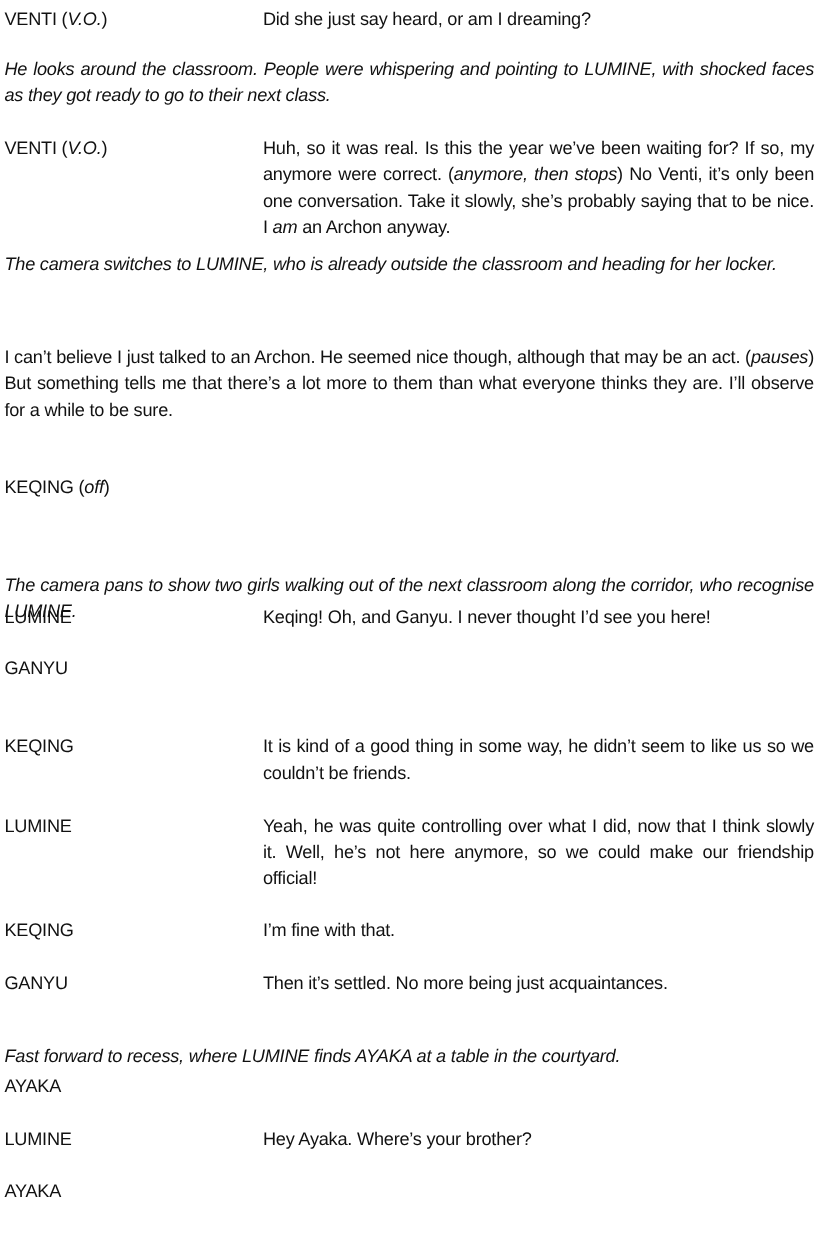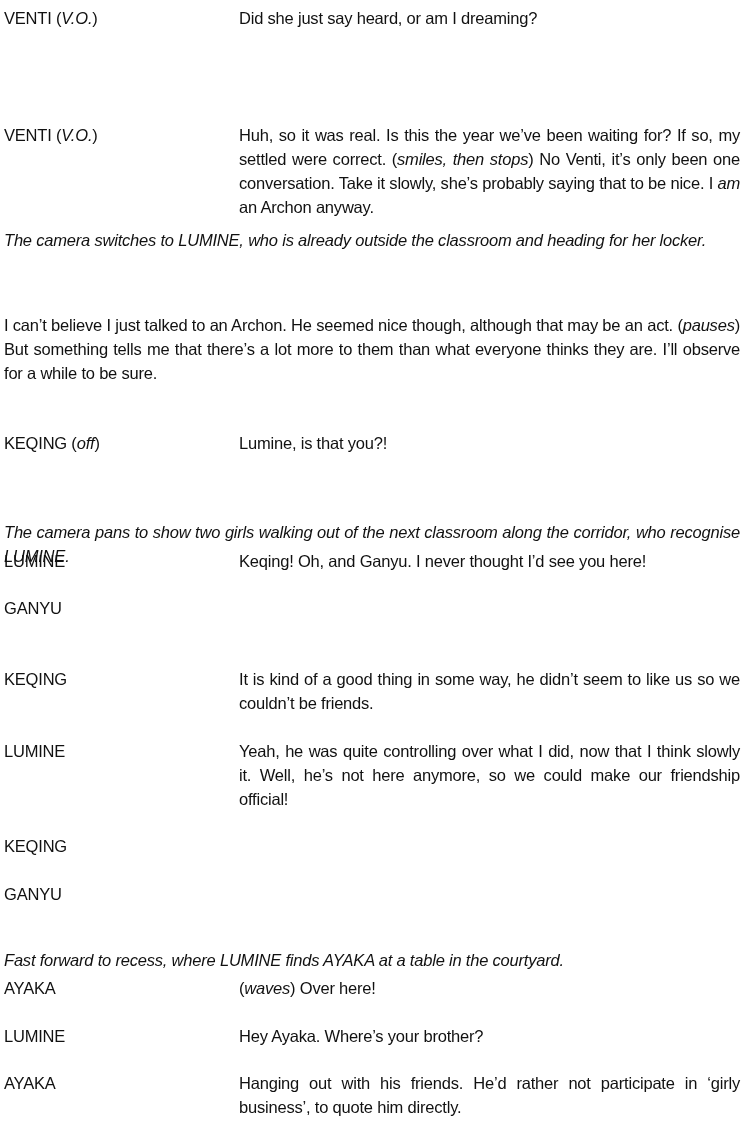--- a/index.html
+++ b/index.html
@@ -18,60 +18,60 @@
   i, .it { font-style: italic; }
 </style>
 </head>
 <body>
 
 <div class="page" id="page">
     <div class="block dialogue" style="top: 6px;">
       <div class="character"><span>VENTI (</span><span class="it">V.O.</span><span>)</span></div>
       <div class="speech"><span>Did she just say heard, or am I dreaming?</span></div>
     </div>
+    <div class="block action" style="top: 51px;">He looks around the classroom. People were whispering and pointing to LUMINE, with shocked faces as they got ready to go to their next class.</div>
     <div class="block dialogue" style="top: 123px;">
       <div class="character"><span>VENTI (</span><span class="it">V.O.</span><span>)</span></div>
-      <div class="speech"><span>Huh, so it was real. Is this the year we’ve been waiting for? If so, my settled were correct. (</span><span class="it">smiles, then stops</span><span>) No Venti, it’s only been one conversation. Take it slowly, she’s probably saying that to be nice. I </span><span class="it">am</span><span> an Archon anyway.</span></div>
+      <div class="speech"><span>Huh, so it was real. Is this the year we’ve been waiting for? If so, my anymore were correct. (</span><span class="it">anymore, then stops</span><span>) No Venti, it’s only been one conversation. Take it slowly, she’s probably saying that to be nice. I </span><span class="it">am</span><span> an Archon anyway.</span></div>
     </div>
     <div class="block action" style="top: 228px;">The camera switches to LUMINE, who is already outside the classroom and heading for her locker.</div>
     <div class="block dialogue" style="top: 313px;">
       <div class="speech"><span>I can’t believe I just talked to an Archon. He seemed nice though, although that may be an act. (</span><span class="it">pauses</span><span>) But something tells me that there’s a lot more to them than what everyone thinks they are. I’ll observe for a while to be sure.</span></div>
     </div>
     <div class="block dialogue" style="top: 431px;">
       <div class="character"><span>KEQING (</span><span class="it">off</span><span>)</span></div>
-      <div class="speech"><span>Lumine, is that you?!</span></div>
     </div>
     <div class="block action" style="top: 489px; margin-top: 31px;">The camera pans to show two girls walking out of the next classroom along the corridor, who recognise LUMINE.</div>
     <div class="block dialogue" style="top: 549px;">
       <div class="character"><span>LUMINE</span></div>
       <div class="speech"><span>Keqing! Oh, and Ganyu. I never thought I’d see you here!</span></div>
     </div>
     <div class="block dialogue" style="top: 596px;">
       <div class="character"><span>GANYU</span></div>
     </div>
     <div class="block dialogue" style="top: 667px;">
       <div class="character"><span>KEQING</span></div>
       <div class="speech"><span>It is kind of a good thing in some way, he didn’t seem to like us so we couldn’t be friends.</span></div>
     </div>
     <div class="block dialogue" style="top: 739px;">
       <div class="character"><span>LUMINE</span></div>
       <div class="speech"><span>Yeah, he was quite controlling over what I did, now that I think slowly it. Well, he’s not here anymore, so we could make our friendship official!</span></div>
     </div>
     <div class="block dialogue" style="top: 834px;">
       <div class="character"><span>KEQING</span></div>
+      <div class="speech"><span>I’m fine with that.</span></div>
     </div>
     <div class="block dialogue" style="top: 882px;">
       <div class="character"><span>GANYU</span></div>
+      <div class="speech"><span>Then it’s settled. No more being just acquaintances.</span></div>
     </div>
     <div class="block action" style="top: 948px;">Fast forward to recess, where LUMINE finds AYAKA at a table in the courtyard.</div>
     <div class="block dialogue" style="top: 976px;">
       <div class="character"><span>AYAKA</span></div>
-      <div class="speech"><span>(</span><span class="it">waves</span><span>) Over here!</span></div>
     </div>
     <div class="block dialogue" style="top: 1024px;">
       <div class="character"><span>LUMINE</span></div>
       <div class="speech"><span>Hey Ayaka. Where’s your brother?</span></div>
     </div>
     <div class="block dialogue" style="top: 1071px;">
       <div class="character"><span>AYAKA</span></div>
-      <div class="speech"><span>Hanging out with his friends. He’d rather not participate in ‘girly business’, to quote him directly.</span></div>
     </div>
   </div>
 
 </body></html>

